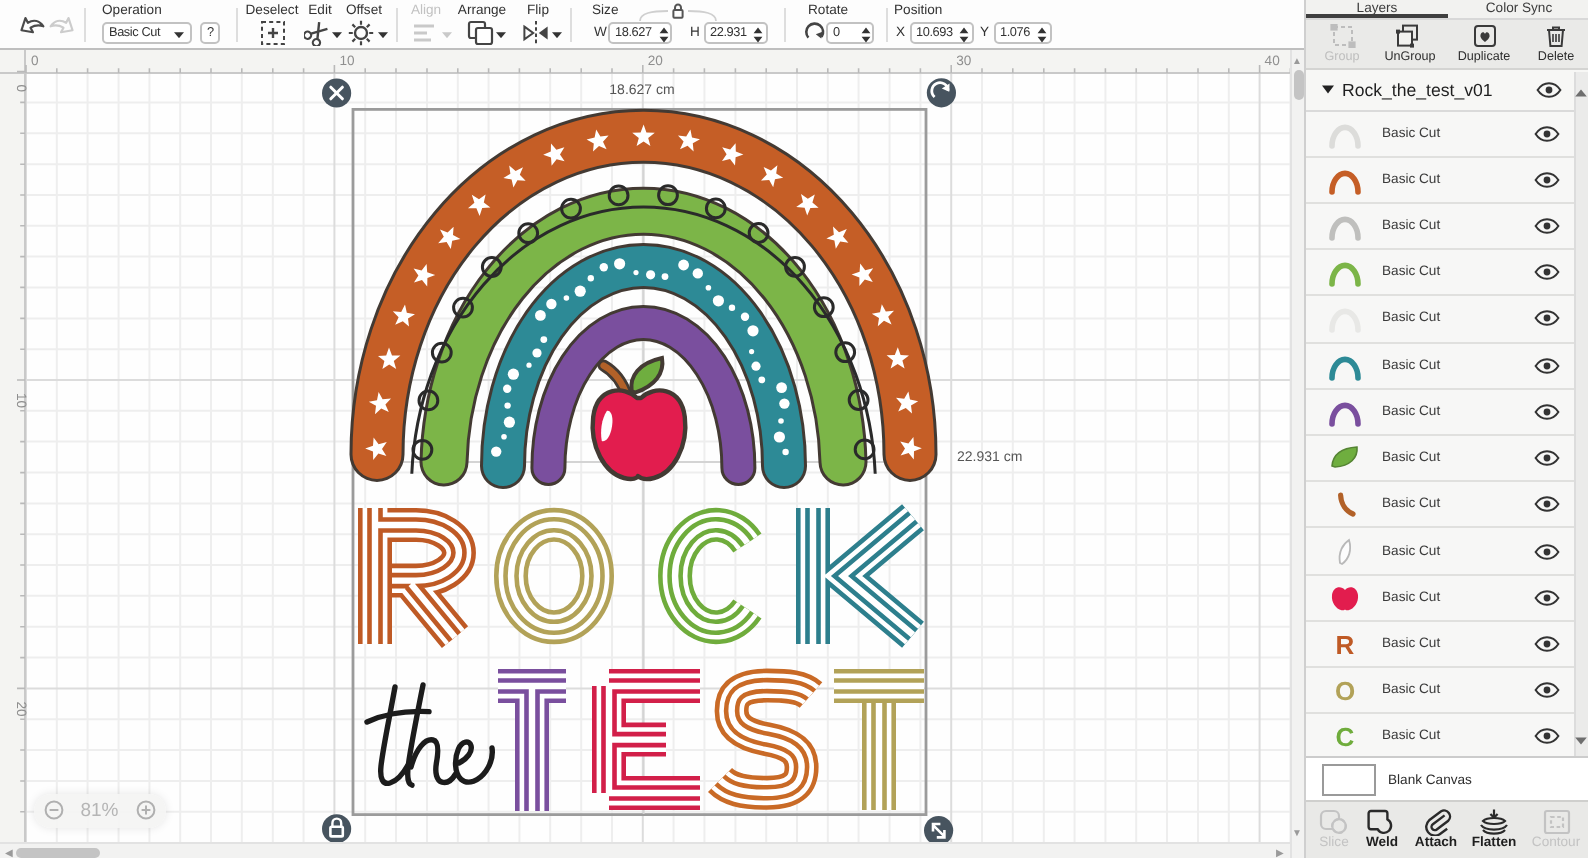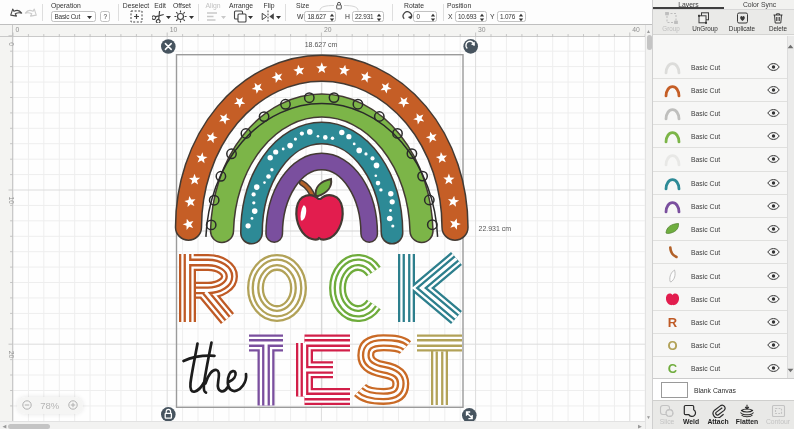--- a/index.html
+++ b/index.html
@@ -312,21 +312,21 @@
 <path d="M211.5,342.5 C208,360 204.8,376 204,384 C203.4,390 204.6,392.3 206,392.6"></path>
 <path d="M205.5,383.5 C208,374.5 212.5,369.2 216.5,370 C219.5,370.6 219.2,376 218.2,381.5 C217.4,386.2 218.2,390.3 221,391.1 C223.5,391.8 226,390 227.8,387"></path>
 <path d="M229.5,381.5 C233.5,379.5 236.3,376 235.5,372.8 C234.8,370 231,370.5 229.2,374.5 C227.2,379 227,386.5 230.5,389.6 C234,392.7 239.5,390.5 243,385.5 C245.5,381.9 246.5,377.5 246,374"></path>
 </g>
 </svg>
 <div id="zoompill">
       <svg style="position:absolute;left:5px;top:3.5px" width="10" height="10" viewBox="0 0 10 10">
         <circle cx="5" cy="5" r="4.2" fill="none" stroke="#b0b0b0" stroke-width="1"></circle>
         <path d="M2.8,5 H7.2" stroke="#b0b0b0" stroke-width="1"></path>
       </svg>
-      <span class="zt">78%</span>
+      <span class="zt">81%</span>
       <svg style="position:absolute;right:5px;top:3.5px" width="10" height="10" viewBox="0 0 10 10">
         <circle cx="5" cy="5" r="4.2" fill="none" stroke="#b0b0b0" stroke-width="1"></circle>
         <path d="M2.8,5 H7.2 M5,2.8 V7.2" stroke="#b0b0b0" stroke-width="1"></path>
       </svg>
     </div>
 <div id="hsb">
       <div class="th"></div>
     </div>
 <div id="vsb">
       <div class="th"></div>
@@ -378,20 +378,30 @@
           <svg width="12" height="12" viewBox="0 0 12 12">
             <g stroke="#3a3a3a" stroke-width="1" fill="none">
 <path d="M2.5,3 L3.2,11 H8.8 L9.5,3"></path>
               <path d="M1.5,3 H10.5 M4.5,3 V1.8 H7.5 V3"></path>
               <path d="M4.5,5 V9 M6,5 V9 M7.5,5 V9" stroke-width="0.8"></path>
             </g>
           </svg>
           <div class="pbl">Delete</div>
         </div>
       </div>
+      <div class="lhead">
+        <svg width="6" height="5" viewBox="0 0 6 5" style="margin:0 4px 1px 8px">
+          <path d="M0,0.8 H6 L3,4.8 Z" fill="#222"></path>
+        </svg>
+        <span class="lht">Rock_the_test_v01</span>
+        <span class="leye" style="right:14px"><svg width="13" height="8" viewBox="0 0 13 8">
+            <path d="M0.8,4 C2.5,1.4 4.4,0.6 6.5,0.6 C8.6,0.6 10.5,1.4 12.2,4 C10.5,6.6 8.6,7.4 6.5,7.4 C4.4,7.4 2.5,6.6 0.8,4 Z" fill="none" stroke="#333" stroke-width="1"></path>
+            <circle cx="6.5" cy="4" r="1.7" fill="#333"></circle>
+          </svg></span>
+      </div>
       <div class="lrows">
         <div class="lrow">
           <span class="lic"><svg width="17" height="15" viewBox="0 0 17 15">
               <path d="M2,13.5 A6.5,9.3 0 0 1 15,13.5" fill="none" stroke="#dcdcda" stroke-width="2.8" stroke-linecap="round"></path>
             </svg></span>
           <span class="lct">Basic Cut</span>
           <span class="leye"><svg width="13" height="8" viewBox="0 0 13 8">
               <path d="M0.8,4 C2.5,1.4 4.4,0.6 6.5,0.6 C8.6,0.6 10.5,1.4 12.2,4 C10.5,6.6 8.6,7.4 6.5,7.4 C4.4,7.4 2.5,6.6 0.8,4 Z" fill="none" stroke="#333" stroke-width="1"></path>
               <circle cx="6.5" cy="4" r="1.7" fill="#333"></circle>
             </svg></span>

